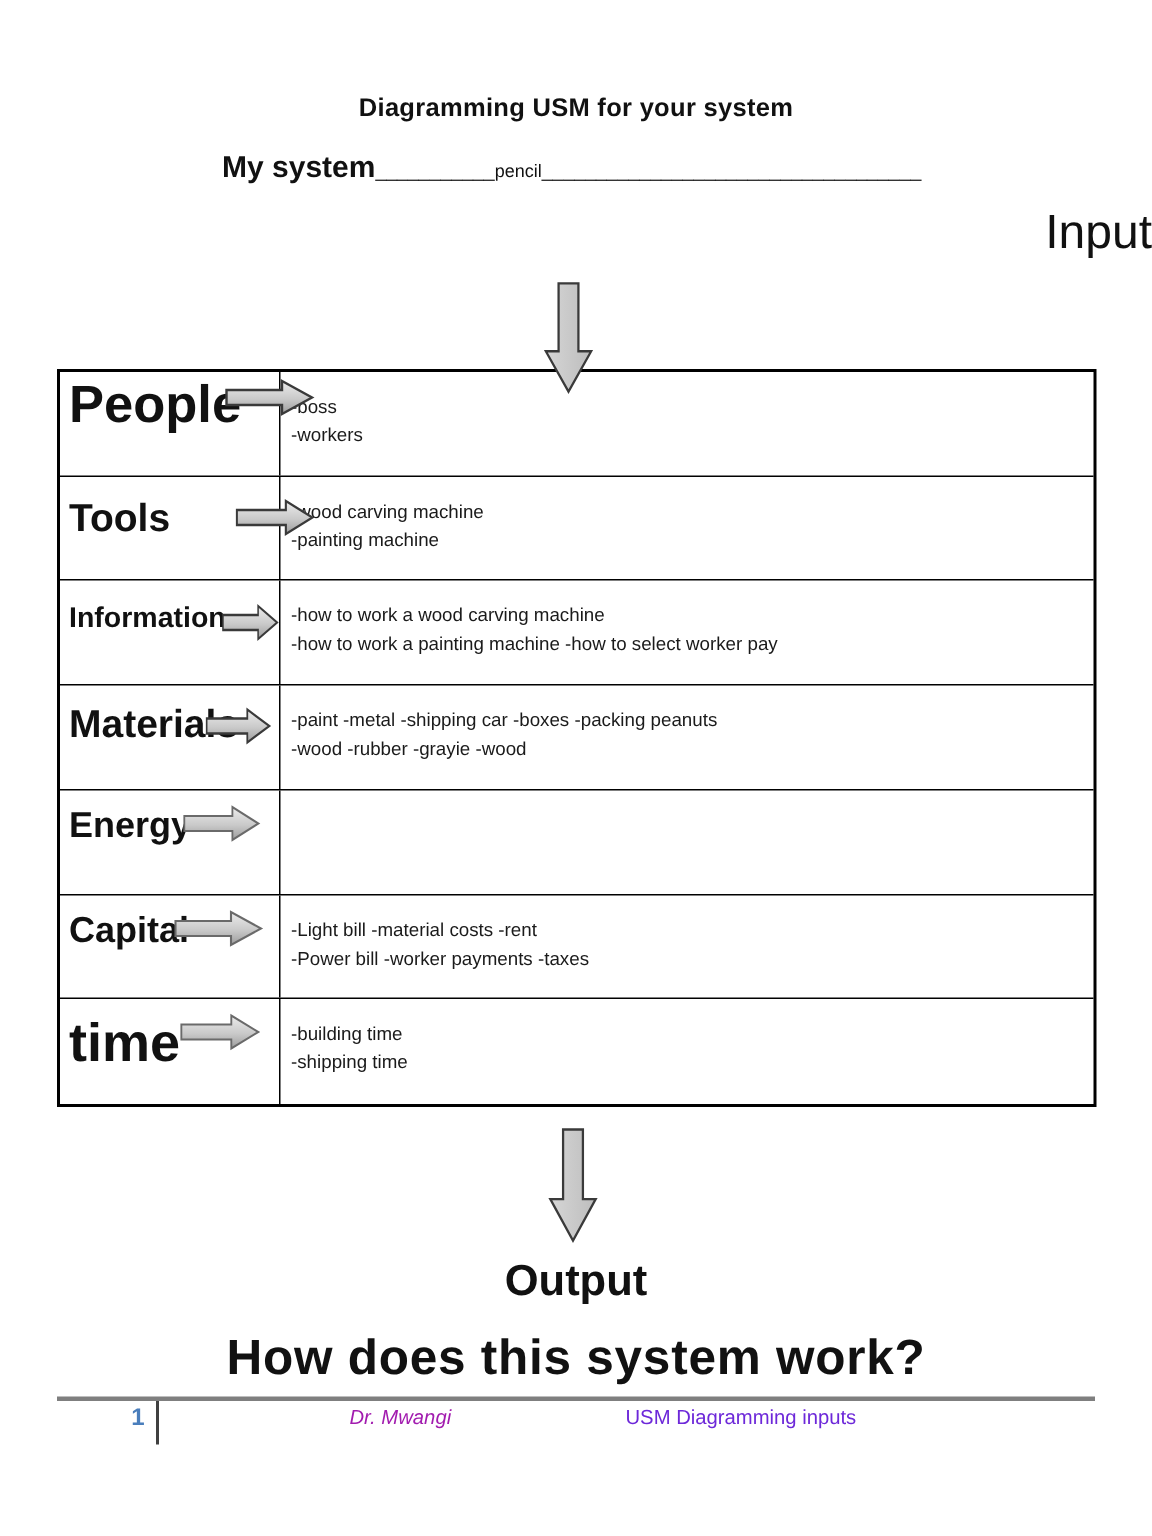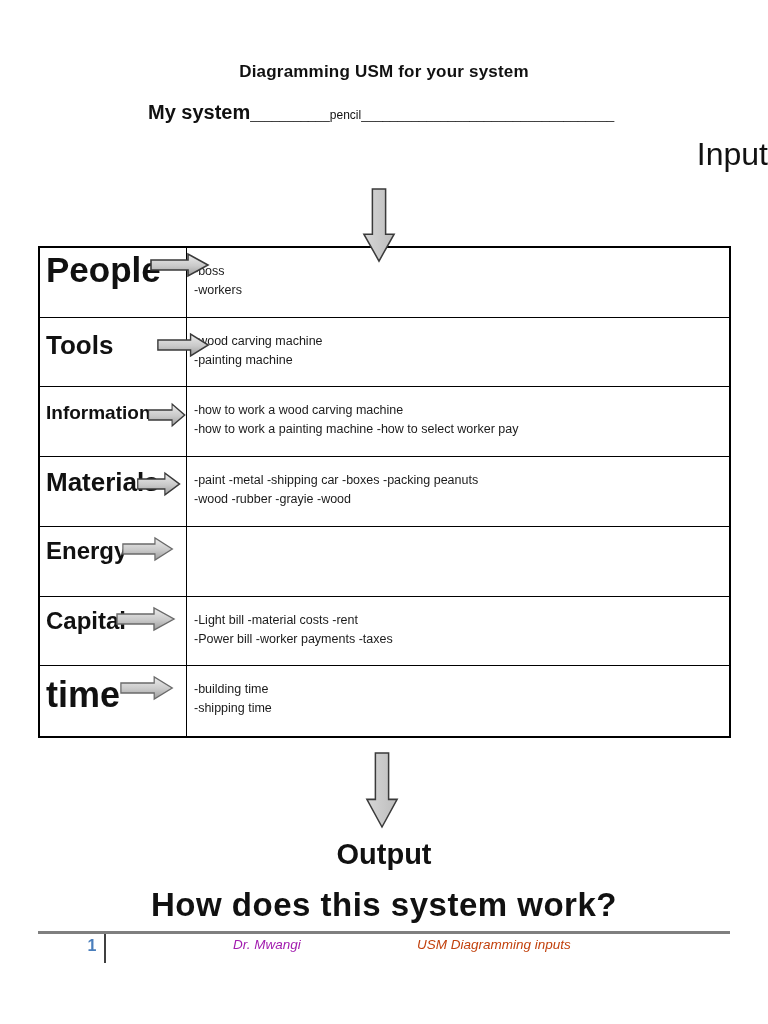--- a/index.html
+++ b/index.html
@@ -130,22 +130,21 @@
     position: absolute;
     left: 233px; top: 937px;
     font-size: 13.5px;
     font-style: italic;
     color: #a21caf;
   }
   .footer-doctitle {
     position: absolute;
     left: 417px; top: 937px;
     font-size: 13.5px;
-    font-style: italic;
-    color: #c2410c;
+    color: #6d28d9;
   }
 </style>
 </head>
 <body>
 
 <div class="page">
 
   <svg width="0" height="0" style="position:absolute">
     <defs>
       <linearGradient id="arrGrad" x1="0" y1="0" x2="0" y2="1">

